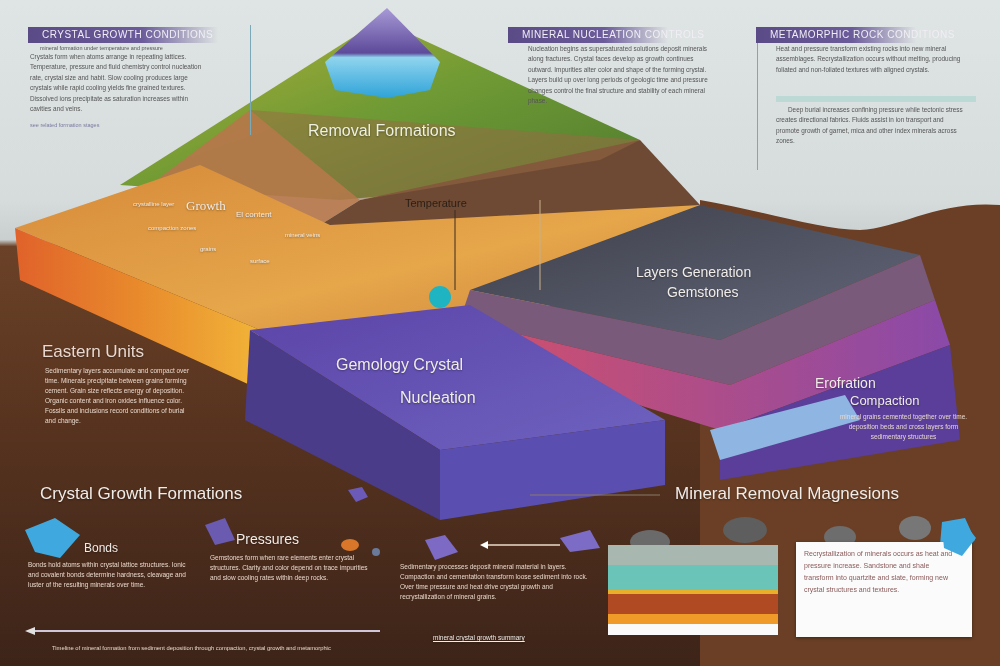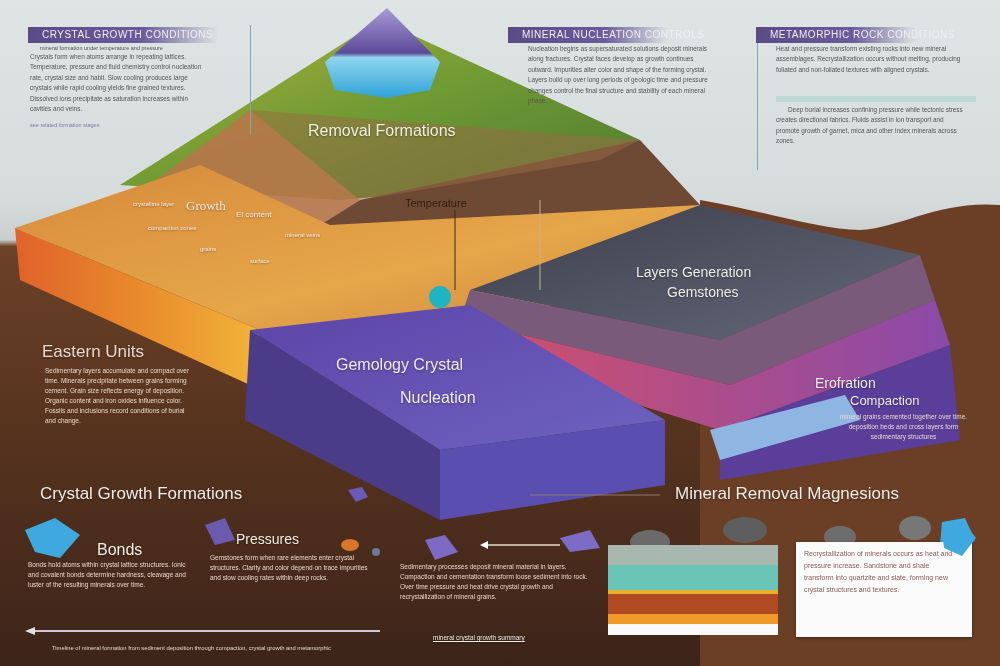--- a/index.html
+++ b/index.html
@@ -152,21 +152,21 @@
   <div class="lbl" style="left:815px;top:375px;font-size:14px">Erofration</div>
   <div class="lbl" style="left:850px;top:393px;font-size:13px">Compaction</div>
   <div class="ptext-light" style="left:836px;top:412px;width:135px;height:55px;text-align:center">mineral grains cemented together over time. deposition beds and cross layers form sedimentary structures</div>
 
   <div class="lbl" style="left:42px;top:342px;font-size:17px;color:#e8d8d0">Eastern Units</div>
   <div class="ptext-light" style="left:45px;top:366px;width:150px;height:82px">Sedimentary layers accumulate and compact over time. Minerals precipitate between grains forming cement. Grain size reflects energy of deposition. Organic content and iron oxides influence color. Fossils and inclusions record conditions of burial and change.</div>
 
   <div class="lbl" style="left:675px;top:484px;font-size:17px">Mineral Removal Magnesions</div>
   <div class="lbl" style="left:40px;top:484px;font-size:17px">Crystal Growth Formations</div>
 
-  <div class="lbl" style="left:97px;top:541px;font-size:16px">Bonds</div>
+  <div class="lbl" style="left:84px;top:541px;font-size:12px">Bonds</div>
   <div class="ptext-light" style="left:28px;top:560px;width:165px;height:50px">Bonds hold atoms within crystal lattice structures. Ionic and covalent bonds determine hardness, cleavage and luster of the resulting minerals over time.</div>
 
   <div class="lbl" style="left:236px;top:531px;font-size:14px">Pressures</div>
   <div class="ptext-light" style="left:210px;top:553px;width:170px;height:52px">Gemstones form when rare elements enter crystal structures. Clarity and color depend on trace impurities and slow cooling rates within deep rocks.</div>
 
   <div class="ptext-light" style="left:400px;top:562px;width:190px;height:62px">Sedimentary processes deposit mineral material in layers. Compaction and cementation transform loose sediment into rock. Over time pressure and heat drive crystal growth and recrystallization of mineral grains.</div>
   <div class="lbl" style="left:433px;top:634px;font-size:6.5px;text-decoration:underline">mineral crystal growth summary</div>
 
   <div class="ptext-light" style="left:52px;top:643px;width:310px;height:10px;font-size:5.8px">Timeline of mineral formation from sediment deposition through compaction, crystal growth and metamorphic transformation stages</div>
 

